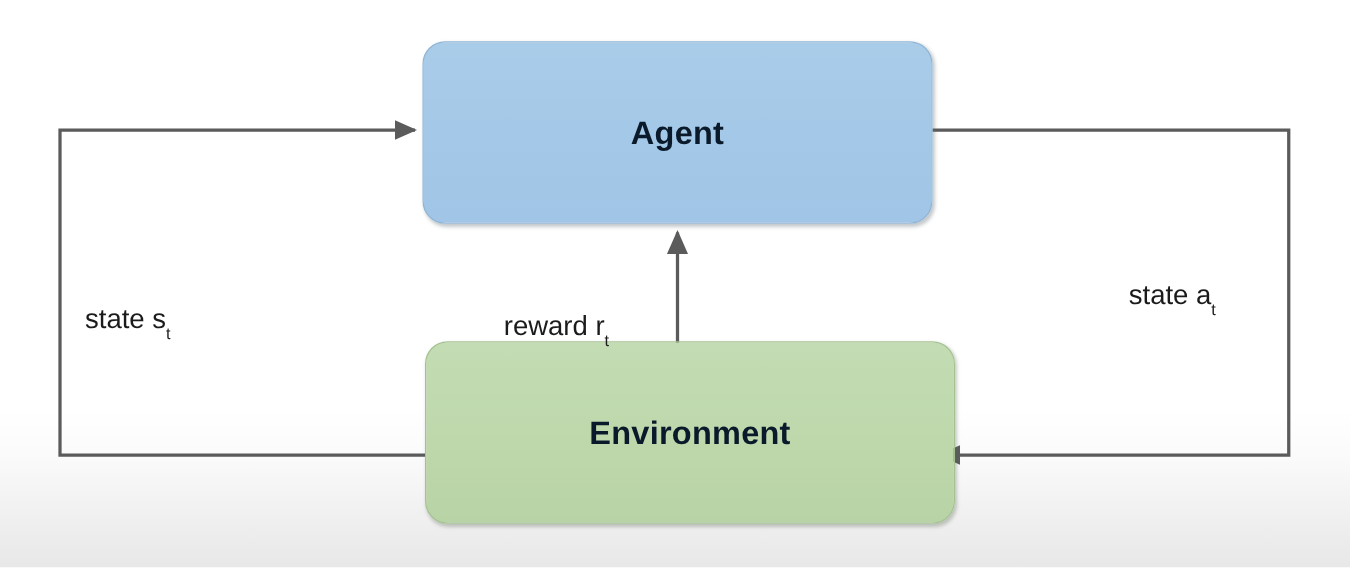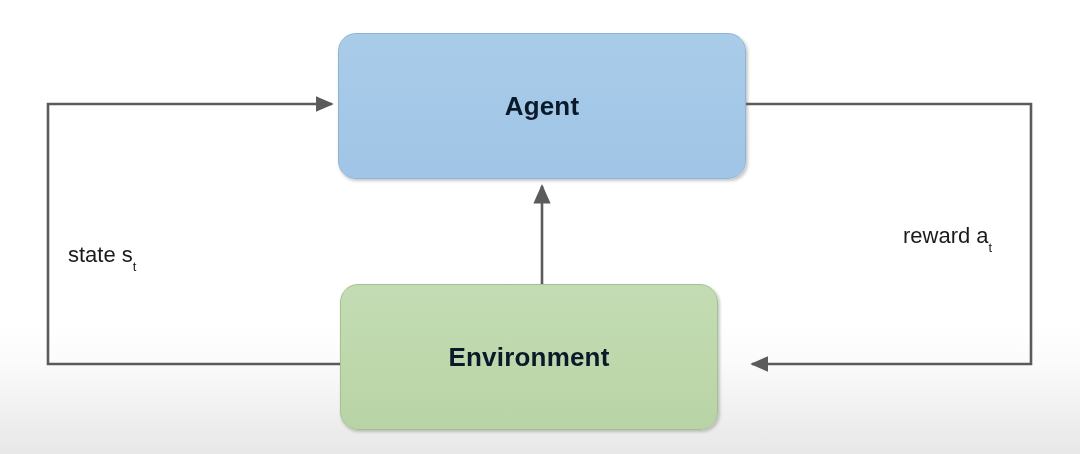--- a/index.html
+++ b/index.html
@@ -54,22 +54,22 @@
     top: 33px;
     width: 408px;
     height: 146px;
     background: linear-gradient(to bottom, #a9cce9 0%, #a4c8e7 50%, #a1c5e6 100%);
     border: 1px solid #8fb4d4;
     box-shadow: 1.5px 2px 3px rgba(90, 100, 110, 0.35);
   }
 
   #node-environment {
     left: 340px;
-    top: 284px;
-    width: 378px;
+    top: 273px;
+    width: 424px;
     height: 146px;
     background: linear-gradient(to bottom, #c3dcb3 0%, #bed8ac 55%, #b8d3a6 100%);
     border: 1px solid #a5c192;
     box-shadow: 1.5px 2px 3px rgba(95, 105, 90, 0.35);
   }
 
   .node-label {
     font-size: 26px;
     font-weight: bold;
     color: #0b1a2b;
@@ -132,18 +132,21 @@
   </div>
 
   <div class="node" id="node-environment">
     <span class="node-label">Environment</span>
   </div>
 
   <div class="edge-label" id="label-state">
     <span class="var">state s</span><span class="sub">t</span>
   </div>
 
+  <div class="edge-label" id="label-reward">
+    <span class="var">reward r</span><span class="sub">t</span>
+  </div>
 
   <div class="edge-label" id="label-action">
-    <span class="var">reward a</span><span class="sub">t</span>
+    <span class="var">state a</span><span class="sub">t</span>
   </div>
 
 </div>
 
 </body></html>

